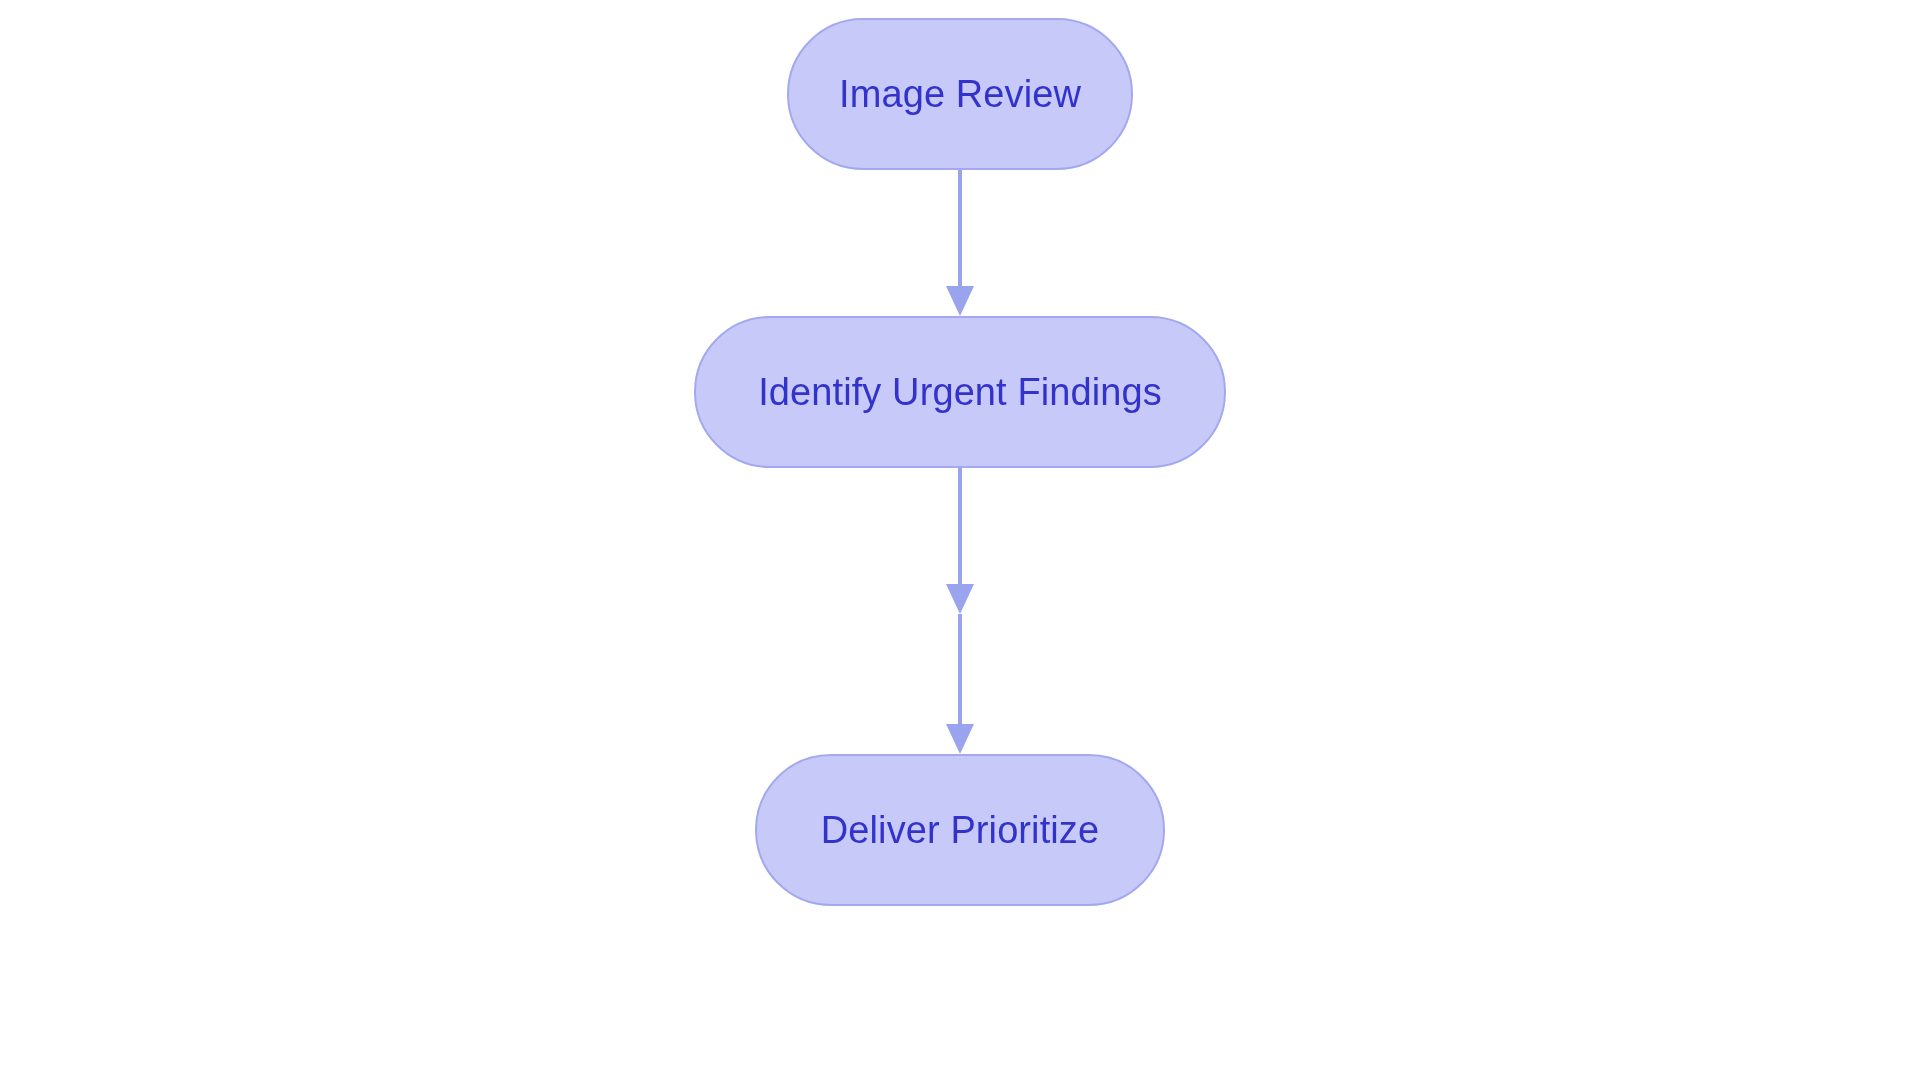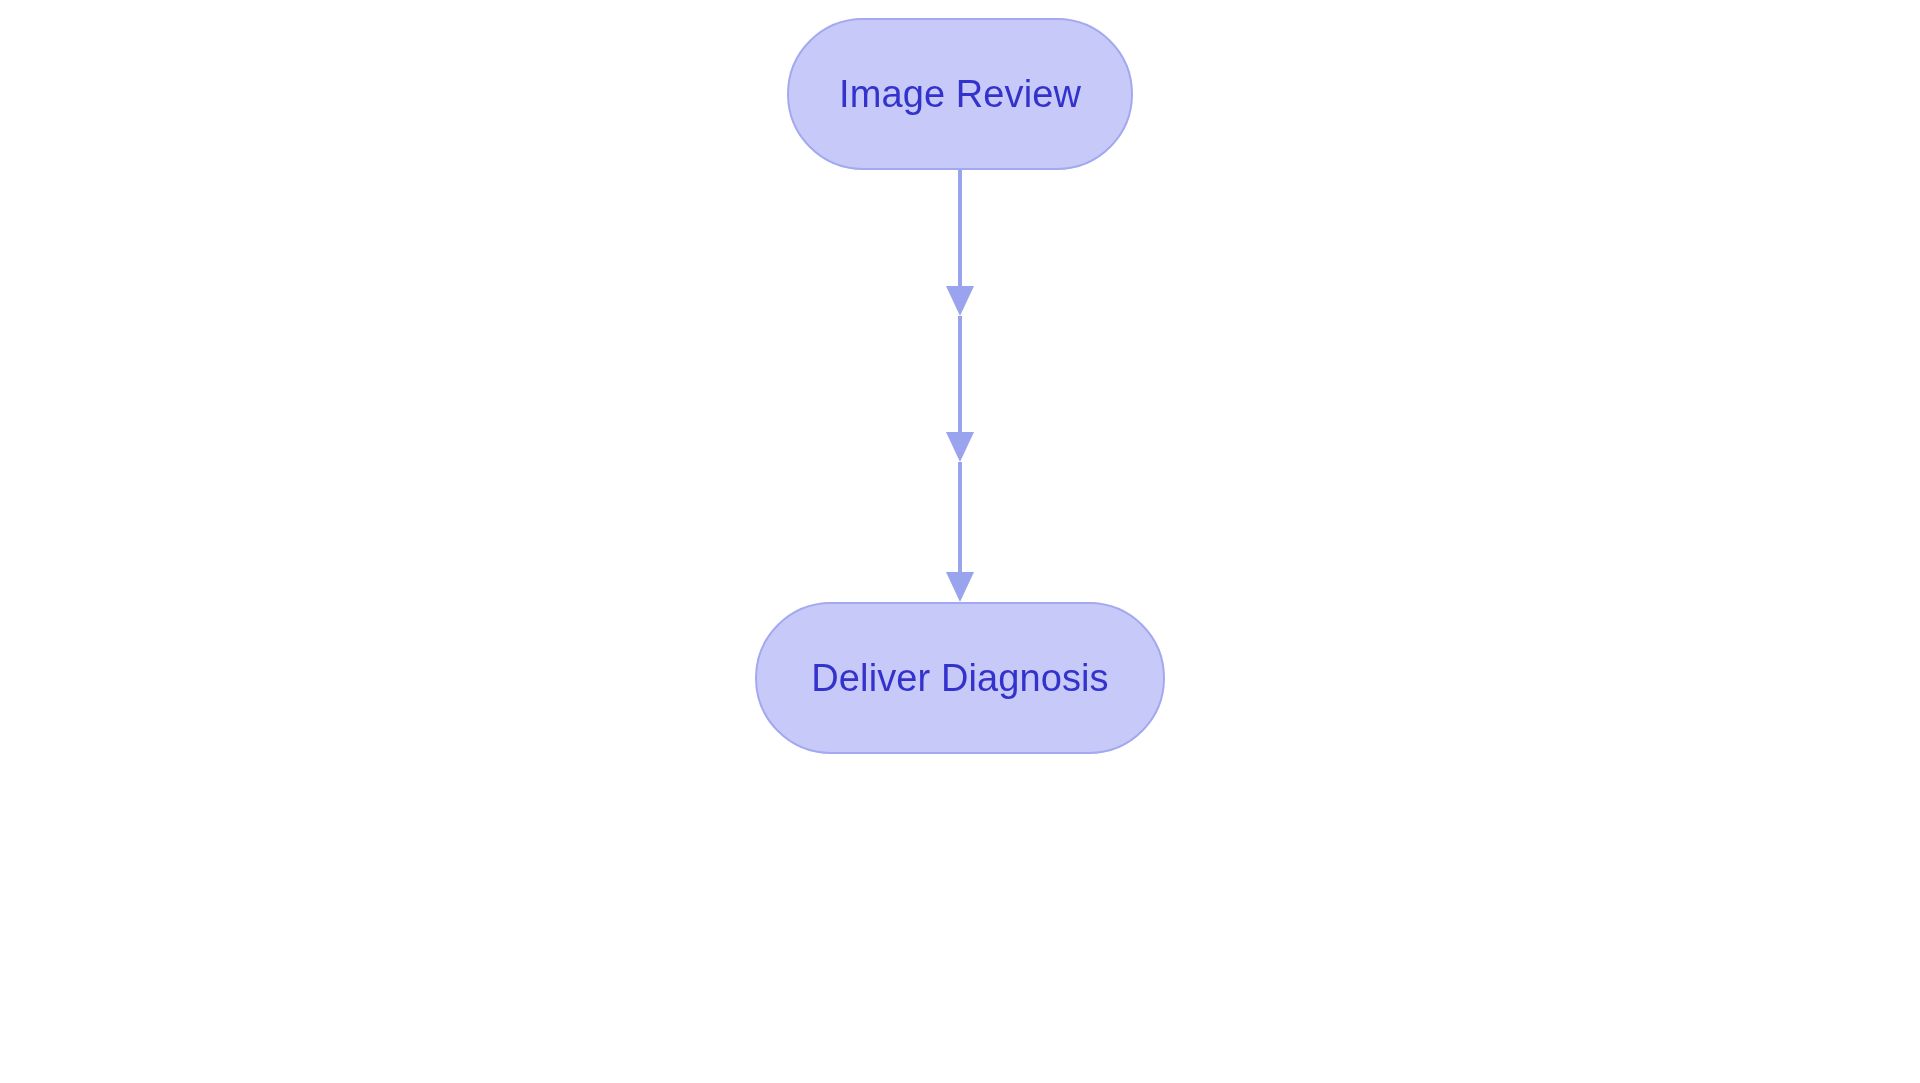--- a/index.html
+++ b/index.html
@@ -98,30 +98,33 @@
 
     <div class="node node-1">
       <span class="node-label">Image Review</span>
     </div>
 
     <div class="connector connector-1">
       <div class="connector-line"></div>
       <div class="connector-head"></div>
     </div>
 
+    <div class="node node-2">
+      <span class="node-label">Identify Urgent Findings</span>
+    </div>
 
     <div class="connector connector-2">
       <div class="connector-line"></div>
       <div class="connector-head"></div>
     </div>
 
 
     <div class="connector connector-3">
       <div class="connector-line"></div>
       <div class="connector-head"></div>
     </div>
 
     <div class="node node-4">
-      <span class="node-label">Deliver Diagnosis</span>
+      <span class="node-label">Deliver Prioritize</span>
     </div>
 
   </div>
 </div>
 
 </body></html>

